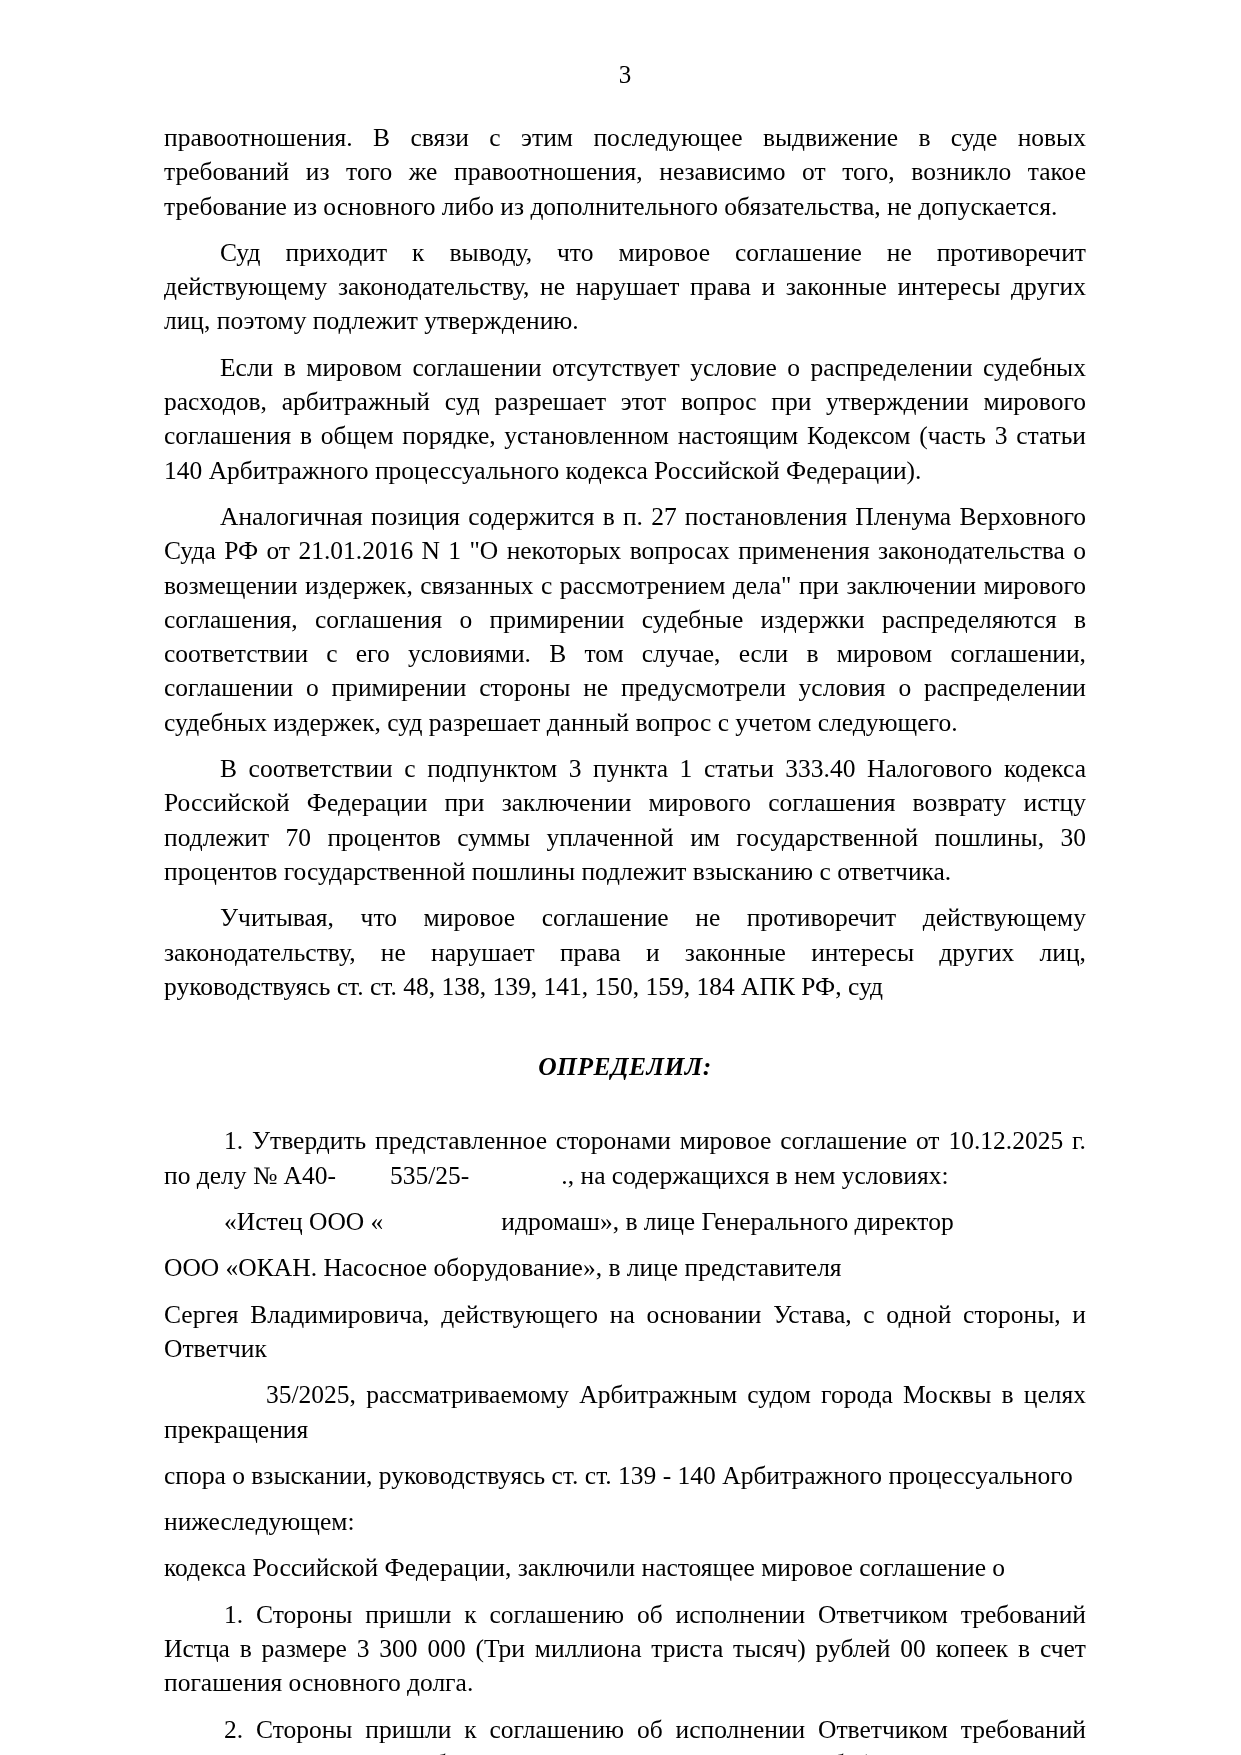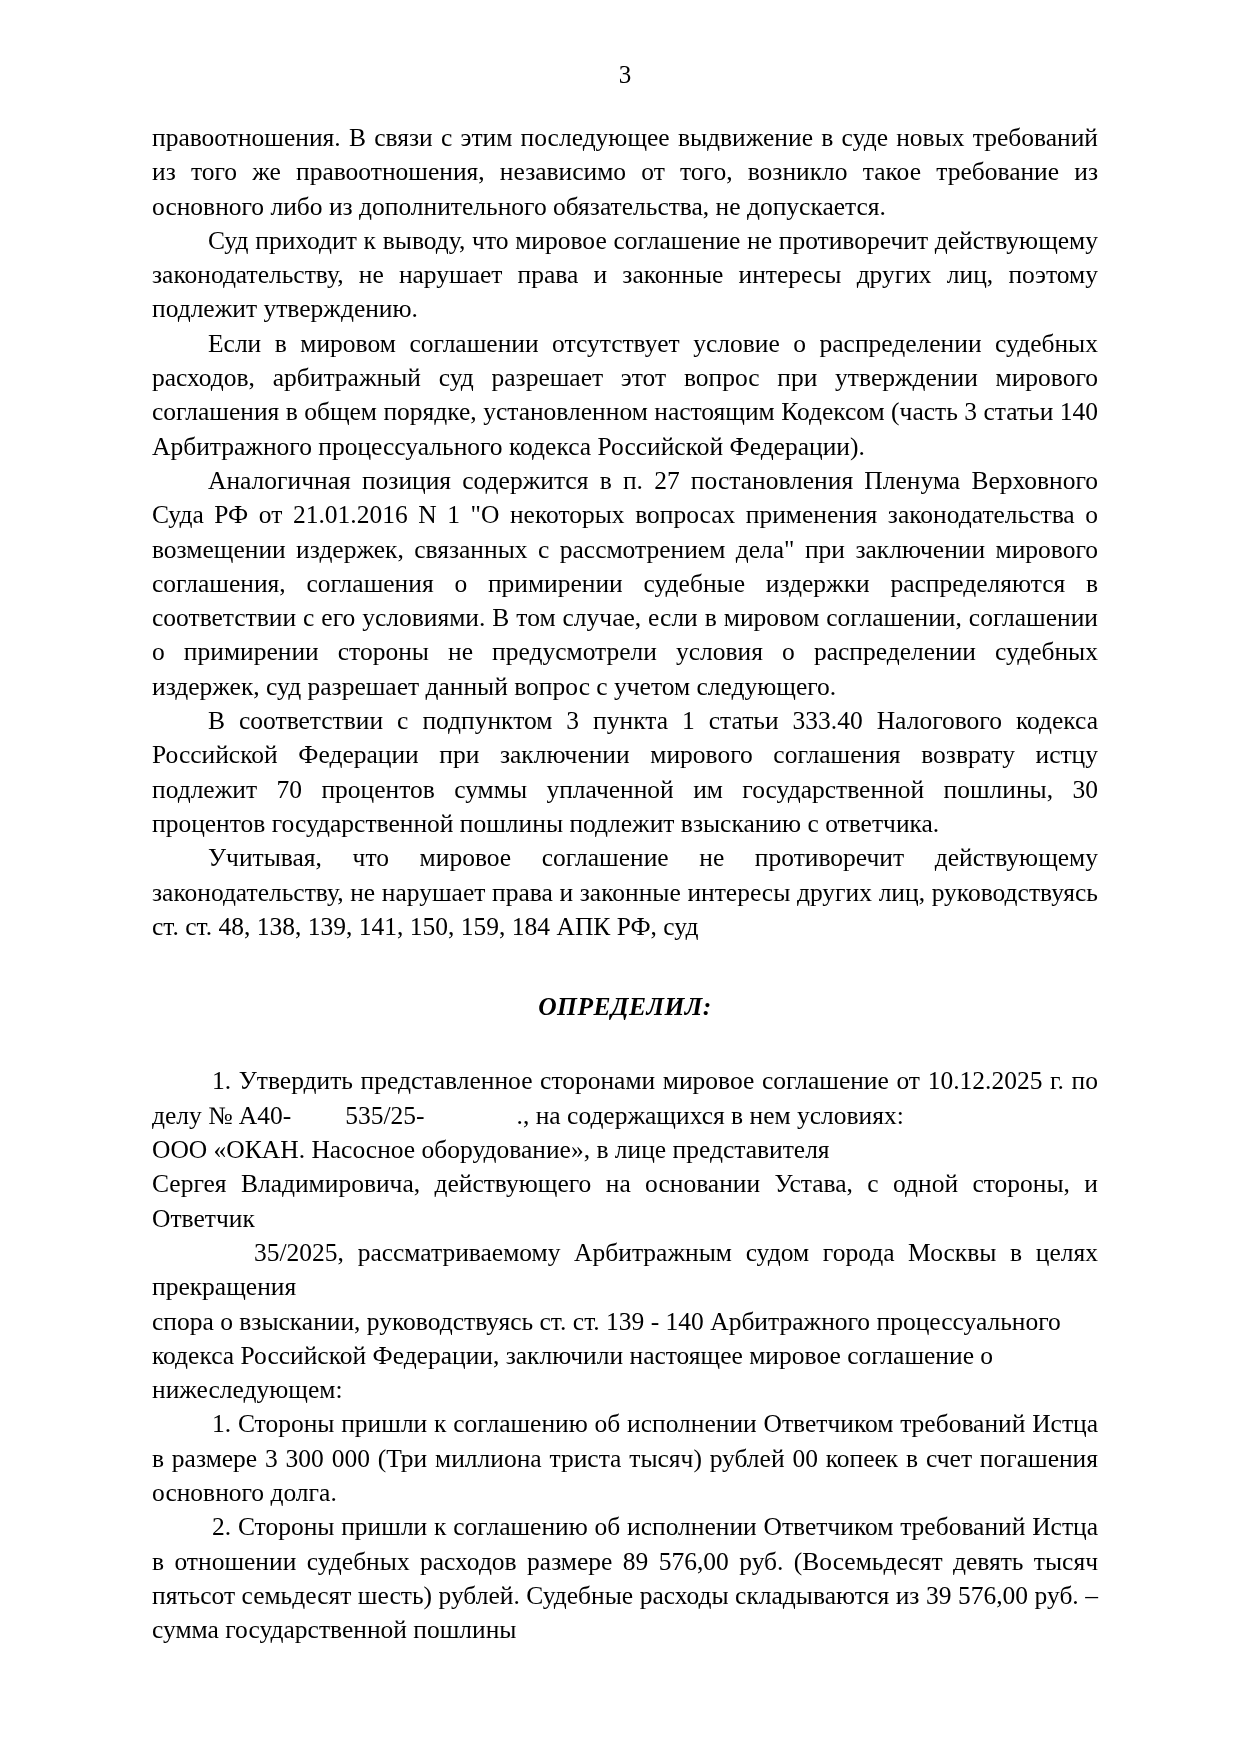--- a/index.html
+++ b/index.html
@@ -30,21 +30,21 @@
     letter-spacing: 0;
   }
   .body-text {
     font-size: 25.5px;
     line-height: 1.345;
     text-align: justify;
     text-justify: inter-word;
     hyphens: none;
   }
   .para {
-    margin: 0;
+    margin: 12px;
     text-indent: 56px;
     text-align: justify;
   }
   .para.no-indent {
     text-indent: 0;
   }
   .para.indent-wide {
     text-indent: 60px;
   }
   .para.last-left > :last-child {
@@ -122,33 +122,34 @@
     <p class="para">Аналогичная позиция содержится в п. 27 постановления Пленума Верховного Суда РФ от 21.01.2016 N 1 "О некоторых вопросах применения законодательства о возмещении издержек, связанных с рассмотрением дела" при заключении мирового соглашения, соглашения о примирении судебные издержки распределяются в соответствии с его условиями. В том случае, если в мировом соглашении, соглашении о примирении стороны не предусмотрели условия о распределении судебных издержек, суд разрешает данный вопрос с учетом следующего.</p>
 
     <p class="para">В соответствии с подпунктом 3 пункта 1 статьи 333.40 Налогового кодекса Российской Федерации при заключении мирового соглашения возврату истцу подлежит 70 процентов суммы уплаченной им государственной пошлины, 30 процентов государственной пошлины подлежит взысканию с ответчика.</p>
 
     <p class="para">Учитывая, что мировое соглашение не противоречит действующему законодательству, не нарушает права и законные интересы других лиц, руководствуясь ст. ст. 48, 138, 139, 141, 150, 159, 184 АПК РФ, суд</p>
 
     <div class="ruling-heading">ОПРЕДЕЛИЛ:</div>
 
     <p class="para indent-wide"><span>1. Утвердить представленное сторонами мировое соглашение от </span><span>10.12.2025 г.</span><span>  по делу № А40-</span><span class="redaction speck-tick" style="width:54px"></span><span>535/25-</span><span class="redaction speck-dots" style="width:92px"></span><span>., на содержащихся в нем условиях:</span></p>
 
+    <p class="para indent-wide"><span>«Истец    ООО «</span><span class="redaction speck-dash" style="width:118px"></span><span>идромаш», в лице Генерального директор</span><span class="redaction speck-dash" style="width:86px"></span></p>
 
     <p class="para no-indent"><span>ООО  «ОКАН. Насосное  оборудование»,  в  лице  представителя</span><span class="redaction speck-dots" style="width:118px"></span></p>
 
     <p class="para no-indent">Сергея Владимировича, действующего на основании Устава, с одной стороны, и Ответчик</p>
 
 
 
     <p class="para"><span class="redaction speck-tick" style="width:46px"></span><span>35/2025, рассматриваемому Арбитражным судом города Москвы в целях прекращения</span></p>
 
     <p class="para no-indent">спора о взыскании, руководствуясь ст. ст. 139 - 140  Арбитражного процессуального</p>
 
+    <p class="para no-indent">нижеследующем:</p>
+
     <p class="para no-indent">кодекса Российской Федерации, заключили   настоящее   мировое   соглашение   о</p>
-
-    <p class="para no-indent">нижеследующем:</p>
 
     <p class="para indent-wide">1. Стороны пришли к соглашению об исполнении Ответчиком требований Истца  в размере 3 300 000 (Три миллиона триста тысяч) рублей 00 копеек в счет погашения основного долга.</p>
 
     <p class="para indent-wide"><span>2. Стороны пришли к соглашению об исполнении Ответчиком требований Истца  в отношении судебных расходов размере 89 576,00 руб. (Восемьдесят девять тысяч пятьсот семьдесят шесть) рублей. Судебные расходы складываются из 39 576,00 руб. – сумма государственной пошлины </span><span class="redaction speck-dots" style="width:78px"></span></p>
 
   </div>
 </div>
 
 </body></html>

